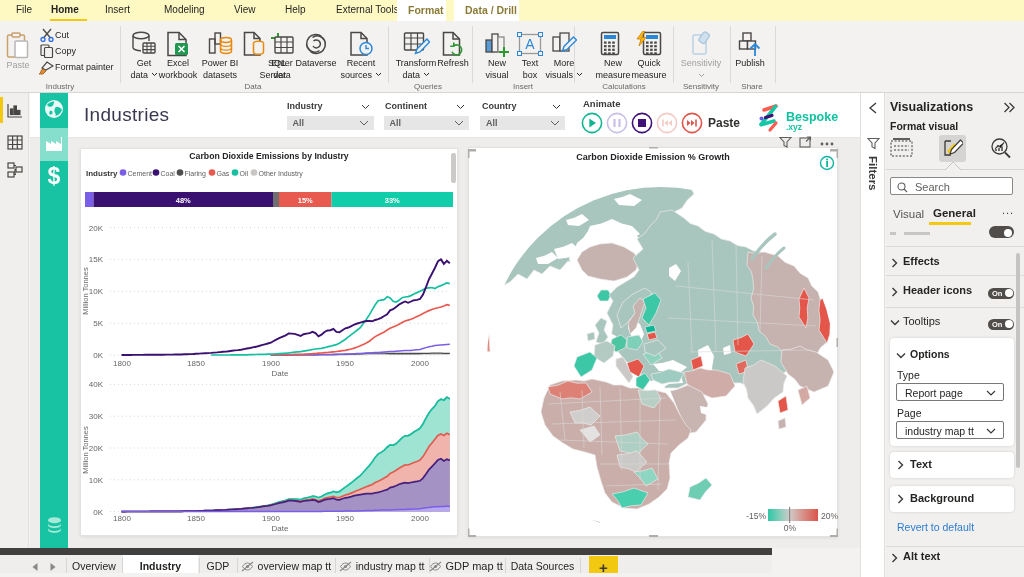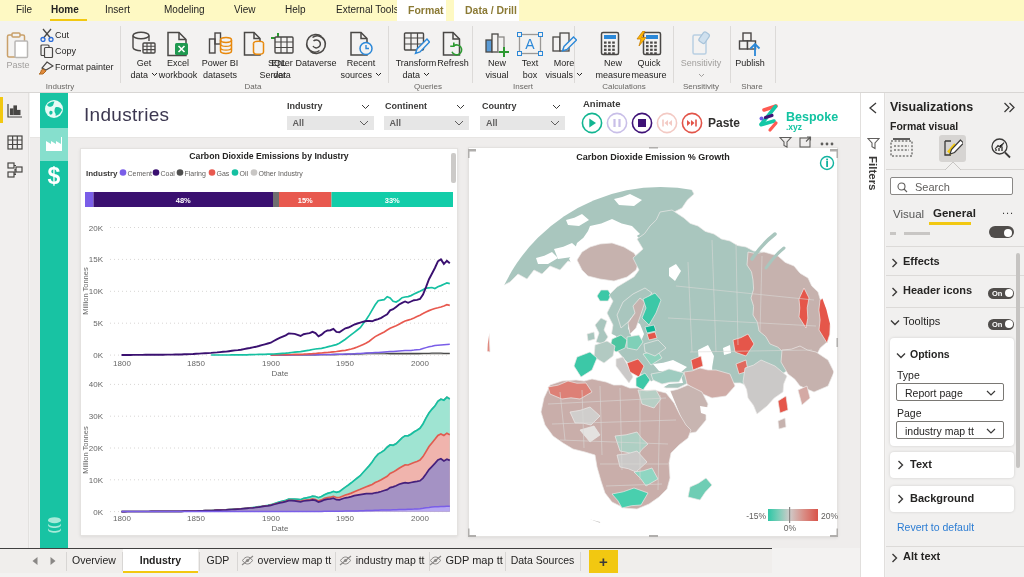--- a/index.html
+++ b/index.html
@@ -721,21 +721,21 @@
     </svg>
     <div class="a" style="left:24px;top:399px;font-size:11px;font-weight:bold;color:#252423">Background</div>
 <div class="a" style="left:11px;top:428px;font-size:10.5px;color:#2b7cd3">Revert to default</div>
 <div class="a" style="left:0;top:453px;width:138px;height:1px;background:#dcdad8"></div>
 <svg class="a" style="left:5px;top:460px" width="7" height="10" viewBox="0 0 7 10">
       <path d="M1.5 1 L5.5 5 L1.5 9" stroke="#3b3a39" stroke-width="1.4" fill="none"></path>
     </svg>
     <div class="a" style="left:17px;top:457px;font-size:11px;font-weight:bold;color:#252423">Alt text</div>
 <div class="a" style="left:130px;top:160px;width:4px;height:215px;background:#c6c4c2;border-radius:2px"></div>
 </div>
-<div class="a" style="left:0;top:548px;width:772px;height:25px;background:#f0eeec;border-top:1px solid #404040">
+<div class="a" style="left:0;top:548px;width:772px;height:25px;background:#f0eeec;border-top:7px solid #404040">
 <svg class="a" style="left:31px;top:7px" width="8" height="10" viewBox="0 0 8 10">
       <path d="M6.5 1 L1.5 5 L6.5 9 Z" fill="#8a8886"></path>
     </svg>
 <svg class="a" style="left:49px;top:7px" width="8" height="10" viewBox="0 0 8 10">
       <path d="M1.5 1 L6.5 5 L1.5 9 Z" fill="#8a8886"></path>
     </svg>
 <div class="a" style="left:66px;top:3px;width:1px;height:19px;background:#d8d6d4"></div>
 <div class="a" style="left:122px;top:3px;width:1px;height:19px;background:#d8d6d4"></div>
 <div class="a" style="left:199px;top:3px;width:1px;height:19px;background:#d8d6d4"></div>
 <div class="a" style="left:237px;top:3px;width:1px;height:19px;background:#d8d6d4"></div>

